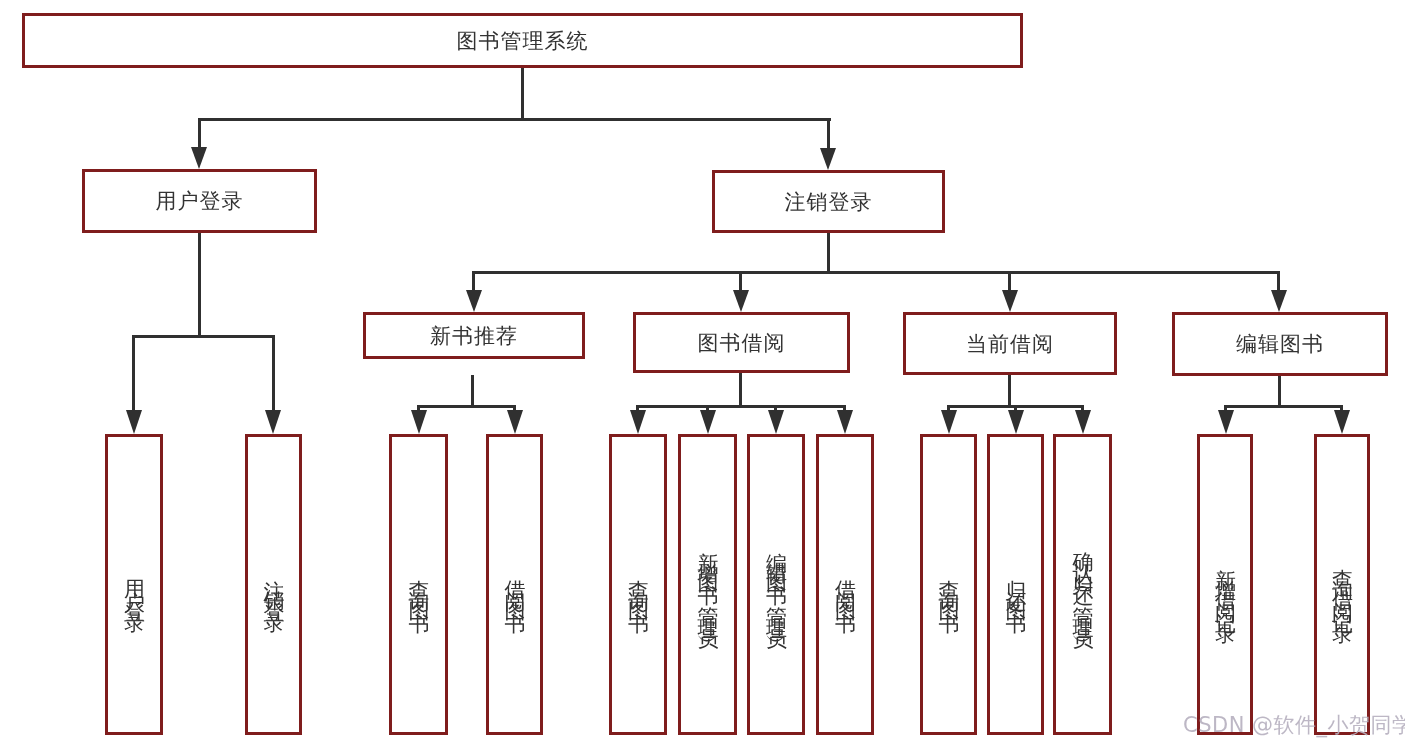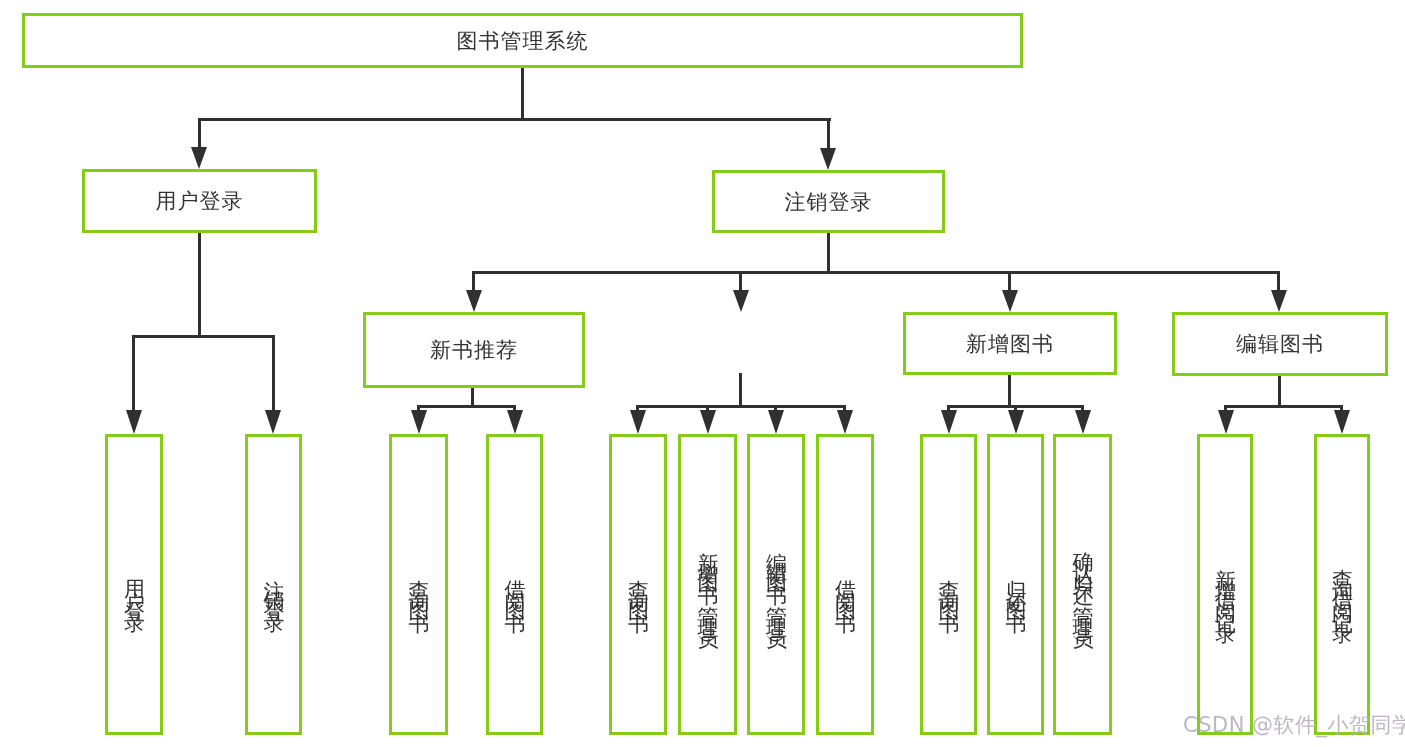--- a/index.html
+++ b/index.html
@@ -7,21 +7,21 @@
     position: relative;
     width: 1405px;
     height: 747px;
     background: #ffffff;
     overflow: hidden;
     font-family: "DejaVu Sans", "Liberation Sans", sans-serif;
   }
   .box {
     position: absolute;
     background: #ffffff;
-    border: 3px solid #84cc16;
+    border: 3px solid #7f1d1d;
     box-sizing: border-box;
     display: flex;
     align-items: center;
     justify-content: center;
     color: #333333;
     font-size: 21px;
     letter-spacing: 1px;
     z-index: 2;
   }
   .leaf span {
@@ -62,25 +62,28 @@
     <span>图书管理系统</span>
   </div>
 
   <div class="box" style="left:82px; top:169px; width:235px; height:64px;">
     <span>用户登录</span>
   </div>
   <div class="box" style="left:712px; top:170px; width:233px; height:63px;">
     <span>注销登录</span>
   </div>
 
-  <div class="box" style="left:363px; top:312px; width:222px; height:76px;">
+  <div class="box" style="left:363px; top:312px; width:222px; height:47px;">
     <span>新书推荐</span>
   </div>
+  <div class="box" style="left:633px; top:312px; width:217px; height:61px;">
+    <span>图书借阅</span>
+  </div>
   <div class="box" style="left:903px; top:312px; width:214px; height:63px;">
-    <span>新增图书</span>
+    <span>当前借阅</span>
   </div>
   <div class="box" style="left:1172px; top:312px; width:216px; height:64px;">
     <span>编辑图书</span>
   </div>
 
   <div class="box leaf" style="left:105px; top:434px; width:58px; height:301px;">
     <span>用户登录</span>
   </div>
   <div class="box leaf" style="left:245px; top:434px; width:57px; height:301px;">
     <span>注销登录</span>

